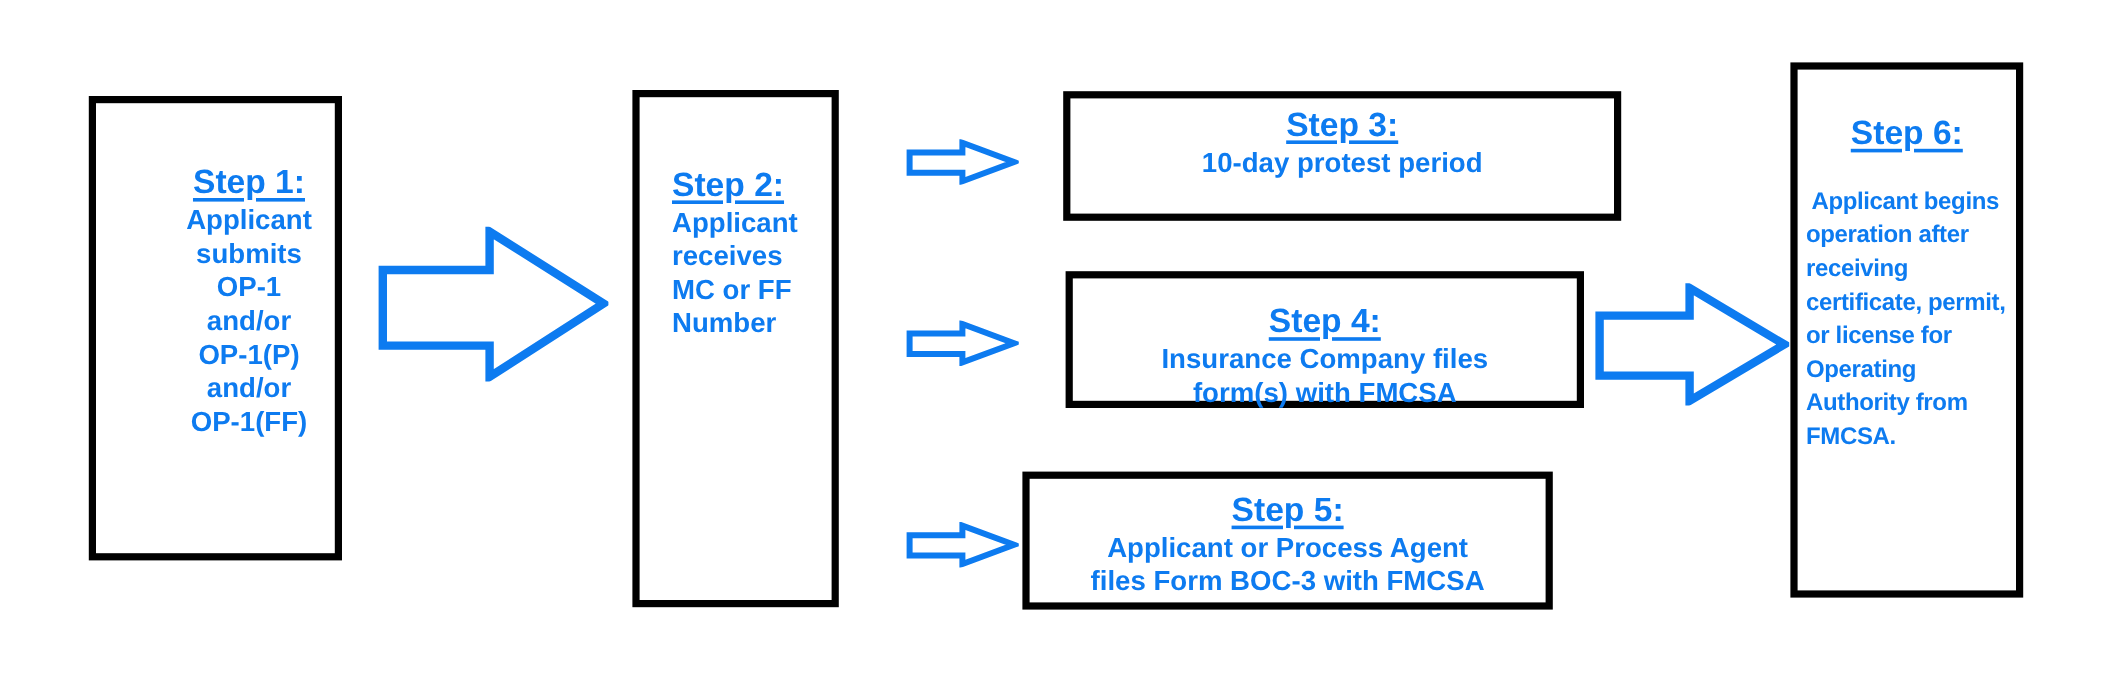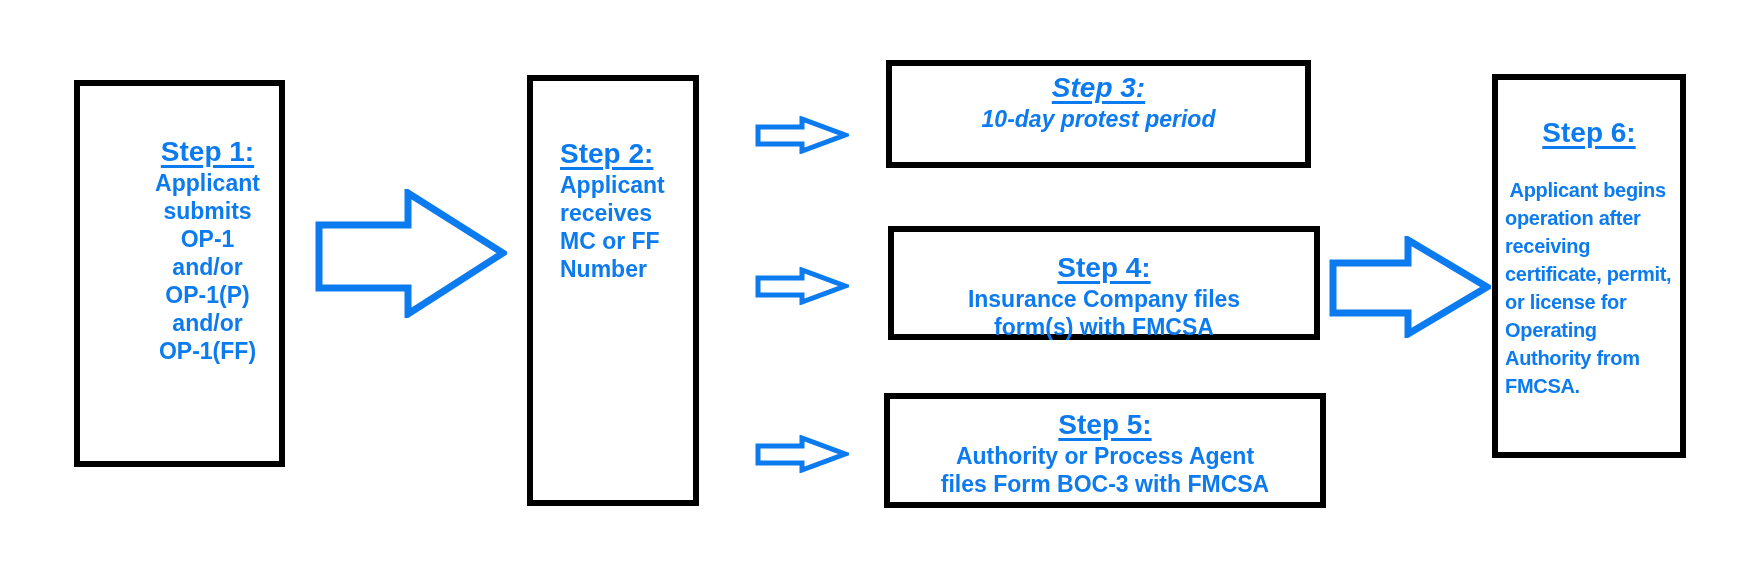--- a/index.html
+++ b/index.html
@@ -18,24 +18,24 @@
     overflow:hidden;
   }
   .box{
     position:absolute;
     border:6px solid var(--border);
     background:var(--bg);
     box-sizing:border-box;
   }
   #box1{left:74px;top:80px;width:211px;height:387px;}
   #box2{left:527px;top:75px;width:172px;height:431px;}
-  #box3{left:886px;top:60px;width:425px;height:108px;font-style:italic;}
+  #box3{left:886px;top:76px;width:465px;height:108px;}
   #box4{left:888px;top:226px;width:432px;height:114px;}
-  #box5{left:884px;top:393px;width:442px;height:115px;}
-  #box6{left:1492px;top:74px;width:194px;height:384px;}
+  #box5{left:852px;top:393px;width:442px;height:115px;}
+  #box6{left:1492px;top:52px;width:194px;height:446px;}
 
   .heading{
     font-size:28px;
     line-height:35px;
     white-space:pre;
   }
   .heading .hl{
     text-decoration:underline;
     text-decoration-thickness:3px;
     text-underline-offset:4px;
@@ -126,21 +126,21 @@
     <div class="inner center">
       <div class="heading"><span class="hl">Step 4:</span></div>
       <div class="line">Insurance Company files</div>
       <div class="line">form(s) with FMCSA</div>
     </div>
   </div>
 
   <div class="box" id="box5">
     <div class="inner center">
       <div class="heading"><span class="hl">Step 5:</span></div>
-      <div class="line">Authority or Process Agent</div>
+      <div class="line">Applicant or Process Agent</div>
       <div class="line">files Form BOC-3 with FMCSA</div>
     </div>
   </div>
 
   <svg id="arrow-4-6" class="arrow arrow-med" width="162" height="102" viewBox="0 0 162 102">
     <polygon points="4,27 79,27 79,4 158,51 79,98 79,77 4,77"></polygon>
   </svg>
 
   <div class="box" id="box6">
     <div class="inner">

